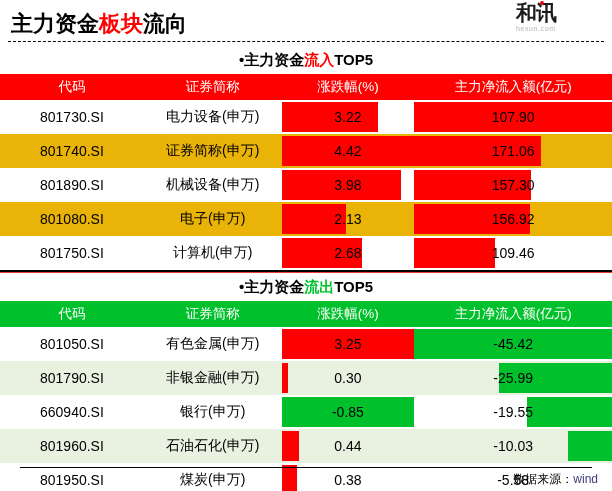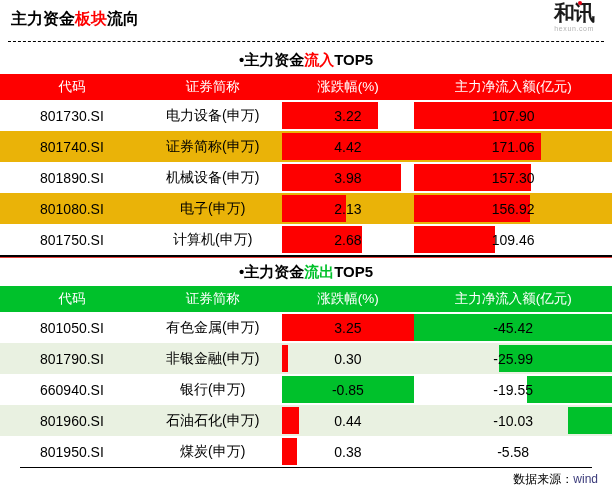--- a/index.html
+++ b/index.html
@@ -18,33 +18,33 @@
   
   .page-header {
     position: relative;
     height: 46px;
     padding: 0 10px;
   }
   .main-title {
     position: absolute;
     left: 11px;
     top: 9px;
-    font-size: 16px;
+    font-size: 22px;
     font-weight: bold;
     letter-spacing: 0px;
     white-space: nowrap;
   }
   .main-title .hl { color: #ff0000; }
 
   .logo-wrap {
     position: absolute;
     right: 18px;
     top: 2px;
     width: 78px;
-    text-align: right;
+    text-align: left;
     line-height: 1;
   }
   .logo-mark {
     font-size: 21px;
     font-weight: bold;
     color: #1a1a1a;
     letter-spacing: -1px;
     position: relative;
     display: inline-block;
   }
@@ -101,21 +101,21 @@
     text-align: center;
     height: 26px;
     padding: 0;
     white-space: nowrap;
   }
   .t-in thead th  { background: #fe0000; }
   .t-out thead th { background: #00c12b; }
 
   table.flow tbody td {
     height: 31px;
-    padding: 0;
+    padding: 8px;
     text-align: center;
     vertical-align: middle;
     position: relative;
     white-space: nowrap;
     font-size: 14px;
   }
   .t-in  tbody tr.odd  td { background: #eab308; }
   .t-out tbody tr.odd  td { background: #e9f1e1; }
   tbody tr.even td { background: #ffffff; }
 

